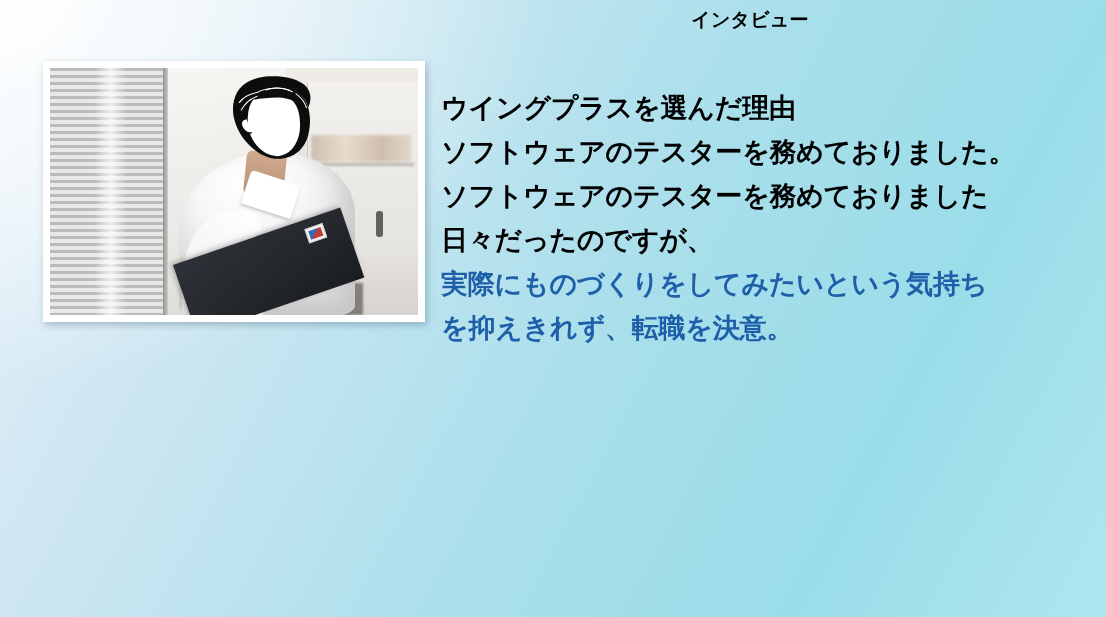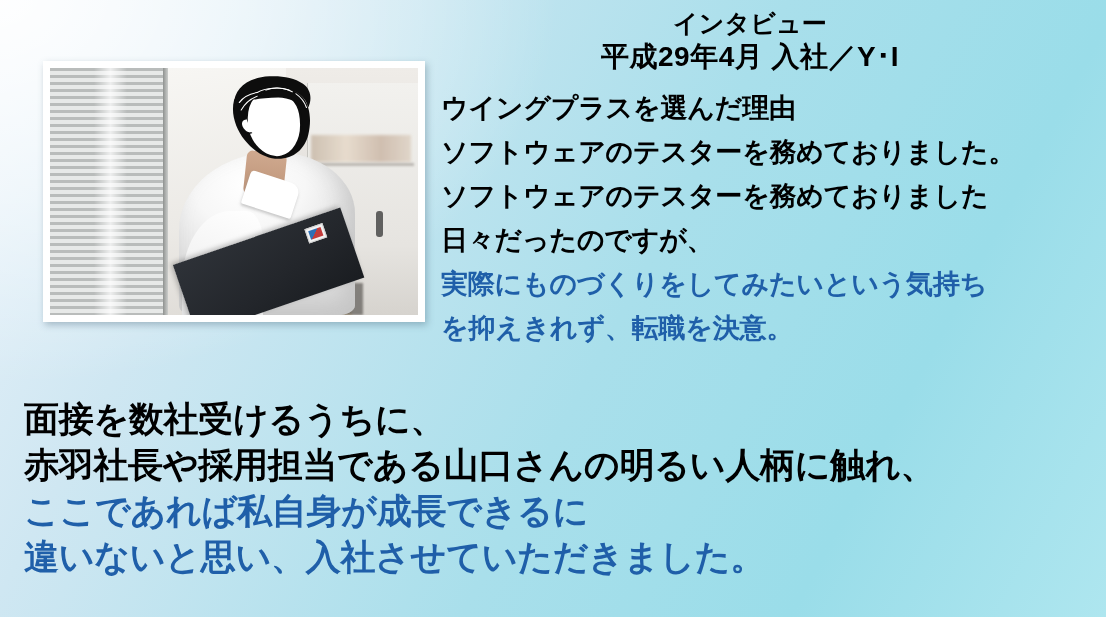--- a/index.html
+++ b/index.html
@@ -23,21 +23,21 @@
     position: absolute;
     left: 440px;
     top: 8px;
     width: 620px;
     text-align: center;
     color: #000000;
     font-weight: bold;
     line-height: 1.25;
     letter-spacing: 0.2px;
   }
-  .header .line1 { font-size: 25px; }
+  .header .line1 { font-size: 19px; }
   .header .line2 { font-size: 28px; letter-spacing: 0.5px; }
 
   
   .photo-frame {
     position: absolute;
     left: 43px;
     top: 61px;
     width: 382px;
     height: 261px;
     background: #ffffff;
@@ -202,21 +202,20 @@
   }
   .bottom-text .ln { display: block; }
 </style>
 </head>
 <body>
 
 <div id="slide">
 
   <div class="header">
     <div class="line1">インタビュー</div>
-    <div class="line2">平成29年4月 入社／Y･I</div>
   </div>
 
   <div class="photo-frame">
     <div class="photo">
       <div class="ph-wall"></div>
       <div class="ph-blind"></div>
       <div class="ph-blind-glow"></div>
       <div class="ph-blind-edge"></div>
       <div class="ph-panel"></div>
       <div class="ph-cabinet"></div>
@@ -258,20 +257,14 @@
 
   <div class="body-text">
     <span class="ln tx-dark">ウイングプラスを選んだ理由</span>
     <span class="ln tx-dark">ソフトウェアのテスターを務めておりました。</span>
     <span class="ln tx-dark">ソフトウェアのテスターを務めておりました</span>
     <span class="ln tx-dark">日々だったのですが、</span>
     <span class="ln tx-blue">実際にものづくりをしてみたいという気持ち</span>
     <span class="ln tx-blue">を抑えきれず、転職を決意。</span>
   </div>
 
-  <div class="bottom-text">
-    <span class="ln tx-dark">面接を数社受けるうちに、</span>
-    <span class="ln tx-dark">赤羽社長や採用担当である山口さんの明るい人柄に触れ、</span>
-    <span class="ln tx-blue">ここであれば私自身が成長できるに</span>
-    <span class="ln tx-blue">違いないと思い、入社させていただきました。</span>
-  </div>
 
 </div>
 
 </body></html>

